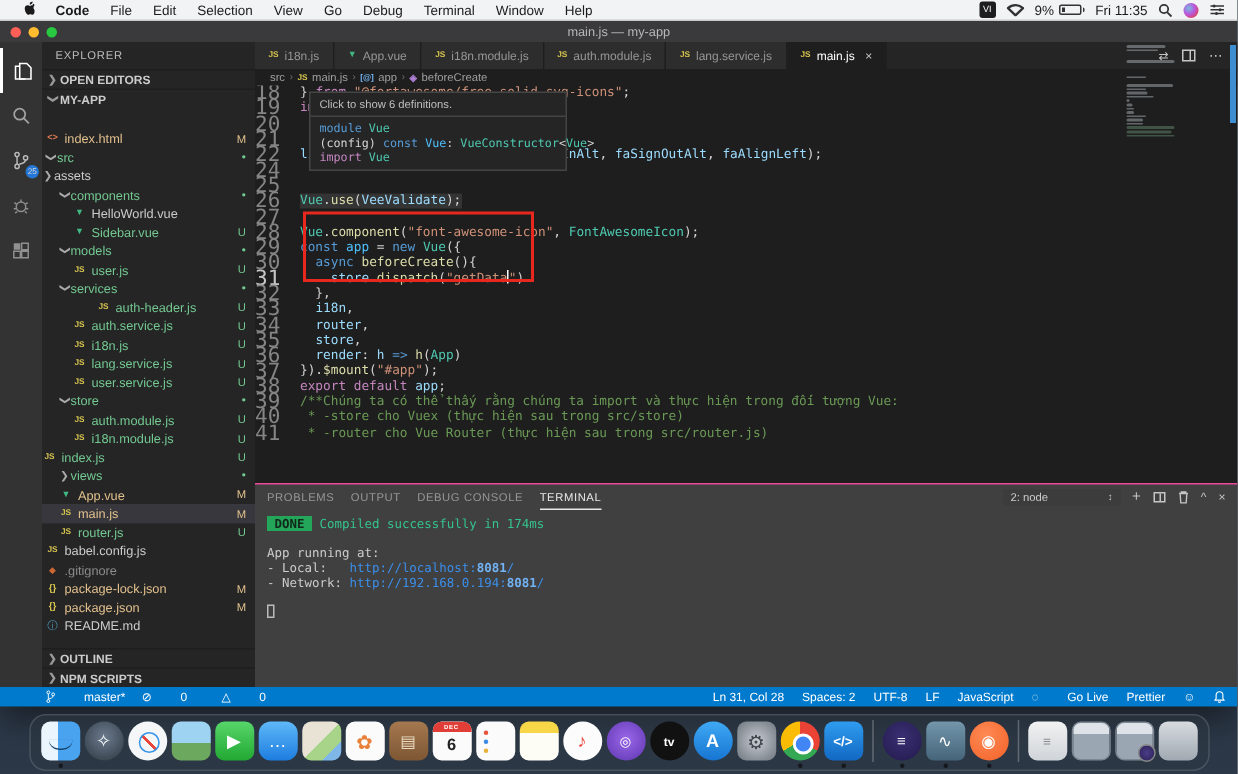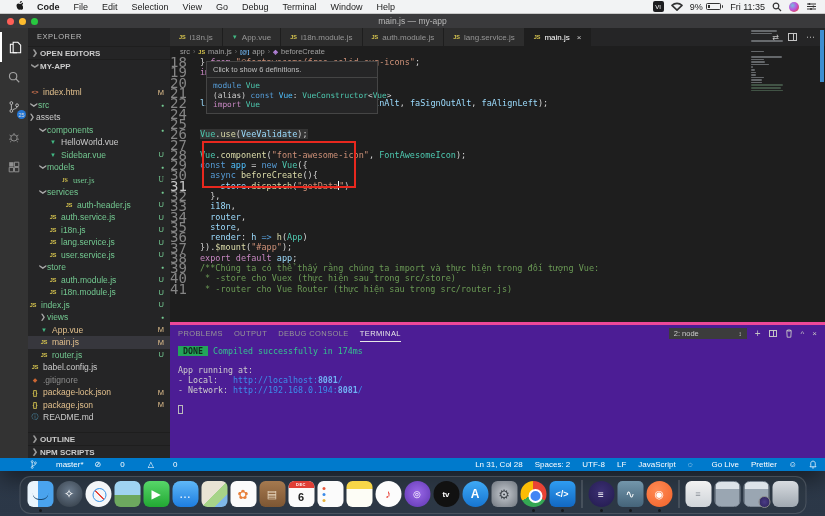--- a/index.html
+++ b/index.html
@@ -88,21 +88,21 @@
   .ht-body{padding:3px 6px}
   .ht-line{font-size:7.8px;line-height:9.6px;white-space:pre}
 
   .redbox{position:absolute;left:32px;top:113px;width:154px;height:47px;border:2px solid var(--annot,#e8281e);z-index:5}
 
   .minimap{position:absolute;top:2px;right:40px;width:34px}
   .mm-line{height:1.6px;margin-bottom:1px;border-radius:1px}
   .scrollind{position:absolute;top:2px;right:1px;width:4px;height:52px;background:#3d8fd1}
 
   
-  .panel{position:absolute;left:0;right:0;top:294px;bottom:0;background:#4c1d95;border-top:3px solid #ec4899}
+  .panel{position:absolute;left:0;right:0;top:294px;bottom:0;background:#404040;border-top:1px solid #ec4899}
   .panel-head{height:17px;display:flex;align-items:center;padding:0 8px;gap:11px}
   .ptab{font-size:7.5px;letter-spacing:.4px;color:#969696;height:17px;display:flex;align-items:center;border-bottom:1px solid transparent}
   .ptab.active{color:#e7e7e7;border-bottom:1px solid #e7e7e7}
   .panel-controls{margin-left:auto;display:flex;align-items:center;gap:8px;color:#c5c5c5;font-size:8px}
   .pc-select{background:#3c3c3c;border:1px solid #3c3c3c;color:#cccccc;font-size:7.5px;height:11px;display:flex;align-items:center;padding:0 4px;gap:6px;min-width:78px}
   .pc-select .arrows{margin-left:auto;font-size:6.5px}
   .pc-split{width:8px;height:7px;border:1px solid #c5c5c5;position:relative}
   .pc-split::after{content:"";position:absolute;left:3px;top:0;bottom:0;width:1px;background:#c5c5c5}
   .term{position:absolute;left:8px;right:0;top:22px;bottom:0;font-family:"DejaVu Sans Mono",monospace;font-size:8.3px;line-height:9.7px;color:#cccccc}
   .tline{white-space:pre;min-height:9.7px}
@@ -280,21 +280,21 @@
           <div class="trow" style="padding-left: 20px;">
             <span class="fic vue">▼</span>
             <span class="tlabel c-unt">Sidebar.vue</span>
             <span class="tbadge c-unt">U</span>
           </div>
           <div class="trow" style="padding-left: 11px;">
             <span class="chev" style="transform: rotate(90deg);">❯</span>
             <span class="tlabel c-unt">models</span>
             <span class="tbadge c-unt" style="font-size: 5px;">●</span>
           </div>
-          <div class="trow" style="padding-left: 32px; font-family: Liberation Serif, serif;">
+          <div class="trow" style="padding-left: 20px;">
             <span class="fic js">JS</span>
             <span class="tlabel c-unt">user.js</span>
             <span class="tbadge c-unt">U</span>
           </div>
           <div class="trow" style="padding-left: 11px;">
             <span class="chev" style="transform: rotate(90deg);">❯</span>
             <span class="tlabel c-unt">services</span>
             <span class="tbadge c-unt" style="font-size: 5px;">●</span>
           </div>
           <div class="trow" style="padding-left: 36px;">
@@ -470,21 +470,21 @@
           <div class="cline"><span class="gut">38</span><span class="ctext"><span class="tk-kw">export default </span><span class="tk-var">app</span><span class="tk-txt">;</span></span></div>
           <div class="cline"><span class="gut">39</span><span class="ctext"><span class="tk-cmt">/**Chúng ta có thể thấy rằng chúng ta import và thực hiện trong đối tượng Vue:</span></span></div>
           <div class="cline"><span class="gut">40</span><span class="ctext"><span class="tk-cmt"> * -store cho Vuex (thực hiện sau trong src/store)</span></span></div>
           <div class="cline"><span class="gut">41</span><span class="ctext"><span class="tk-cmt"> * -router cho Vue Router (thực hiện sau trong src/router.js)</span></span></div>
         </div>
 
       <div class="hovertip">
         <div class="ht-head">Click to show 6 definitions.</div>
         <div class="ht-body" id="ht-body">
             <div class="ht-line"><span class="tk-kw2">module </span><span class="tk-type">Vue</span></div>
-            <div class="ht-line"><span class="tk-txt">(alias) </span><span class="tk-kw2">const </span><span class="tk-var2">Vue</span><span class="tk-txt">: </span><span class="tk-type">VueConstructor</span><span class="tk-txt">&lt;</span><span class="tk-type">Vue</span><span class="tk-txt">&gt;</span></div>
+            <div class="ht-line"><span class="tk-txt">(config) </span><span class="tk-kw2">const </span><span class="tk-var2">Vue</span><span class="tk-txt">: </span><span class="tk-type">VueConstructor</span><span class="tk-txt">&lt;</span><span class="tk-type">Vue</span><span class="tk-txt">&gt;</span></div>
             <div class="ht-line"><span class="tk-kw">import </span><span class="tk-type">Vue</span></div>
           </div>
       </div>
 
       <div class="redbox"></div>
       <div class="minimap" id="minimap">
           <div class="mm-line" style="width: 25.8px; background: rgb(138, 143, 148); opacity: 0.65;"></div>
           <div class="mm-line" style="width: 21px; background: rgb(138, 143, 148); opacity: 0.65;"></div>
           <div class="mm-line" style="width: 0px; background: rgb(138, 143, 148); opacity: 0;"></div>
           <div class="mm-line" style="width: 0px; background: rgb(138, 143, 148); opacity: 0;"></div>

